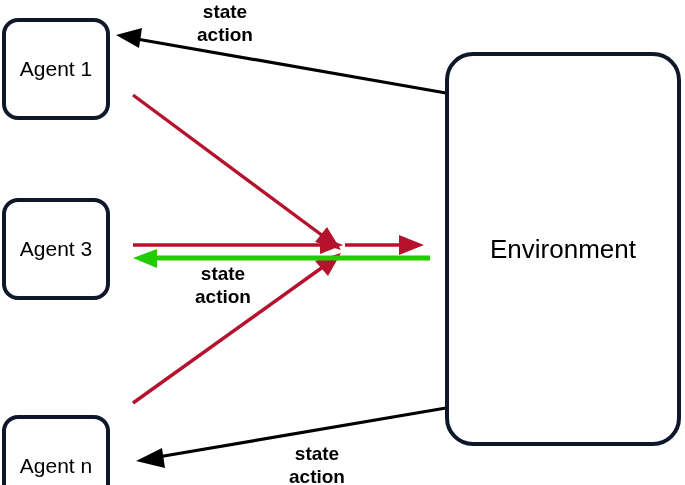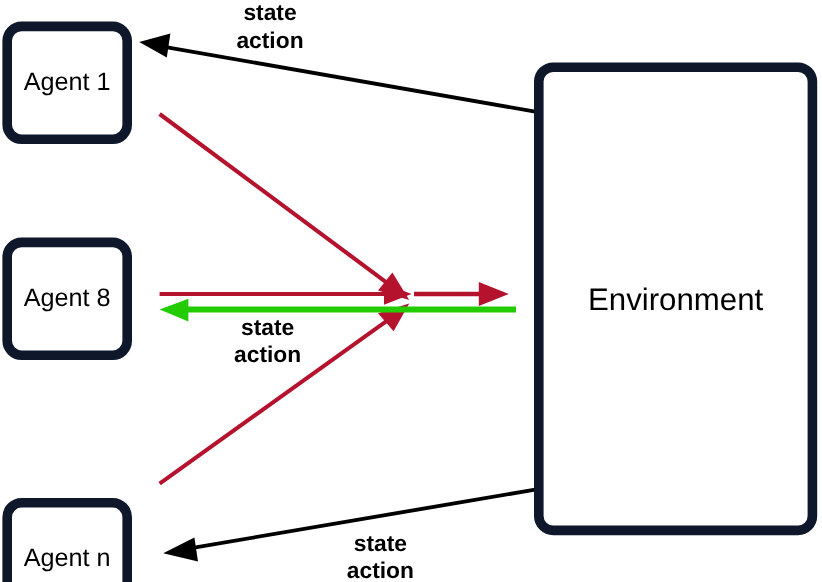--- a/index.html
+++ b/index.html
@@ -19,37 +19,37 @@
     position: absolute;
     left: 0;
     top: 0;
     width: 685px;
     height: 485px;
   }
   .node-box {
     position: absolute;
     box-sizing: border-box;
     background: #ffffff;
-    border: 8px solid #0f172a;
+    border: 4px solid #0f172a;
     border-radius: 16px;
     display: flex;
     align-items: center;
     justify-content: center;
   }
   .node-label {
     font-family: "Liberation Sans", sans-serif;
     color: #000000;
     white-space: nowrap;
   }
   .agent-box { width: 108px; height: 102px; }
   .agent-box .node-label { font-size: 21px; }
   .env-box {
     left: 445px; top: 52px;
     width: 236px; height: 394px;
-    border-radius: 16px;
+    border-radius: 28px;
   }
   .env-box .node-label { font-size: 26px; }
   .edge-label {
     position: absolute;
     font-family: "Liberation Sans", sans-serif;
     font-size: 19px;
     line-height: 23px;
     color: #000000;
     text-align: center;
     white-space: pre-line;
@@ -97,21 +97,21 @@
       <line x1="345" y1="245" x2="405" y2="245" stroke="#b5122e" stroke-width="3.6"></line>
       <polygon points="424,245 399,255 399,235" fill="#b5122e"></polygon>
     </g>
   </svg>
 
   <div class="node-box agent-box" style="left:2px; top:18px;">
     <span class="node-label">Agent 1</span>
   </div>
 
   <div class="node-box agent-box" style="left:2px; top:198px;">
-    <span class="node-label">Agent 8</span>
+    <span class="node-label">Agent 3</span>
   </div>
 
   <div class="node-box agent-box" style="left:2px; top:372px;margin-top:43px;">
     <span class="node-label">Agent n</span>
   </div>
 
   <div class="node-box env-box">
     <span class="node-label">Environment</span>
   </div>
 

